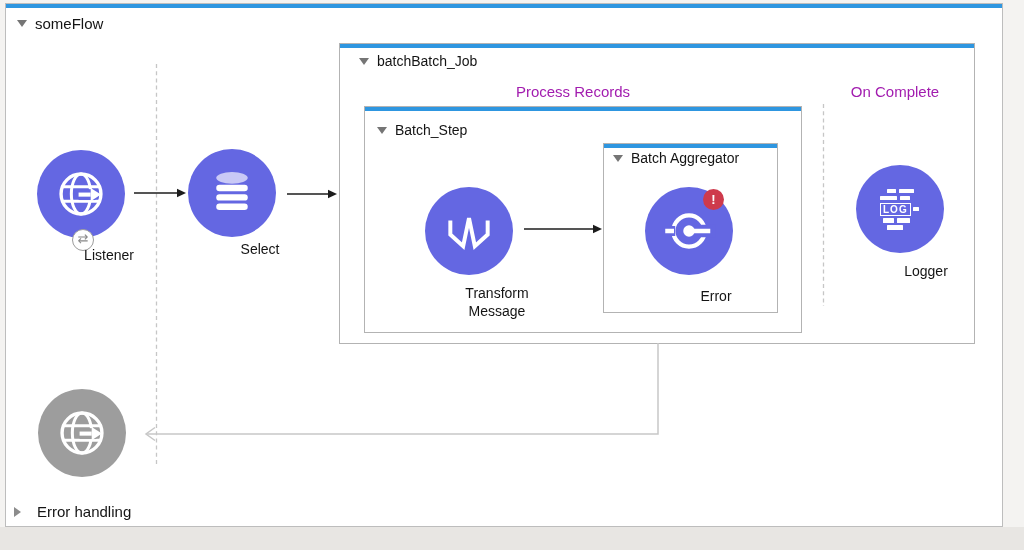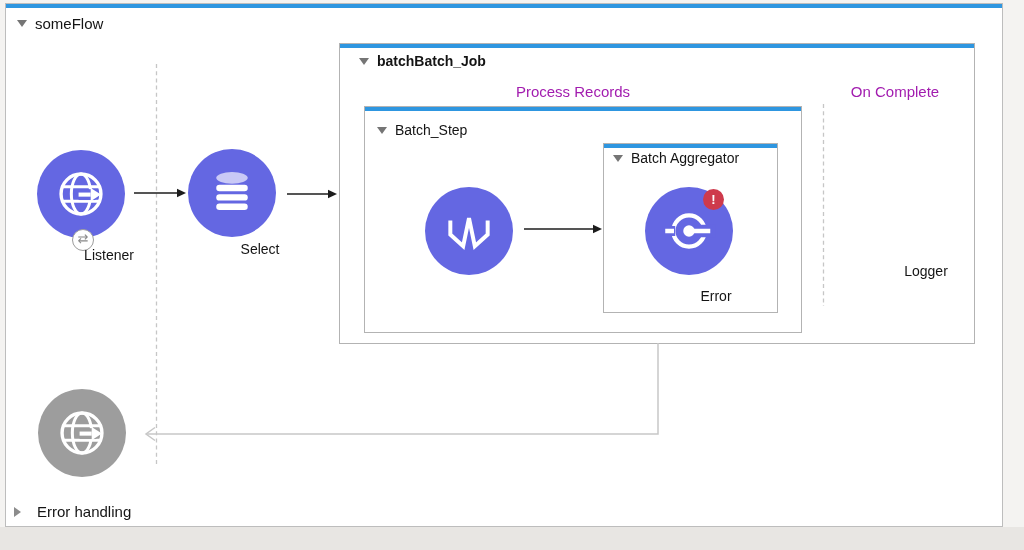--- a/index.html
+++ b/index.html
@@ -60,21 +60,21 @@
     <div class="topbar"></div>
   </div>
 
   <div class="hdr big" style="left:17px;top:15px;">
     <span class="tri-down"></span>
     <span>someFlow</span>
   </div>
 
   <div class="scope" style="left:339px;top:43px;width:634px;height:299px;">
     <div class="topbar"></div>
-    <div class="hdr" style="left:19px;top:9px;font-weight:bold;">
+    <div class="hdr" style="left:19px;top:9px;">
       <span class="tri-down"></span>
       <span>batchBatch_Job</span>
     </div>
   </div>
 
   <div class="section-label" style="left:573px;top:83px;">Process Records</div>
   <div class="section-label" style="left:895px;top:83px;">On Complete</div>
 
   <div class="scope" style="left:364px;top:106px;width:436px;height:225px;">
     <div class="topbar"></div>
@@ -116,36 +116,63 @@
       <rect x="-13.5" y="9" width="27" height="5.5" rx="2.75" fill="#fff"></rect>
     </svg>
   </div>
   <div class="node-label" style="left:232px;top:240px;">Select</div>
 
   <div class="node-circle" style="left:425px;top:187px;color:var(--purple);">
     <svg width="56" height="56" viewBox="-24 -24 48 48">
       <path d="M-16,-9 L-16,3 L-5,13 L0,-11 L5,13 L16,3 L16,-9" fill="none" stroke="#fff" stroke-width="3.4" stroke-linejoin="miter"></path>
     </svg>
   </div>
+  <div class="node-label" style="left:469px;top:284px;">
+    <div>Transform</div>
+    <div>Message</div>
+  </div>
 
   <div class="node-circle" style="left:645px;top:187px;color:var(--purple);">
     <svg width="60" height="60" viewBox="-24 -24 48 48">
       <circle r="12.5" fill="none" stroke="#fff" stroke-width="3.4"></circle>
       <line x1="8" y1="0" x2="21" y2="0" stroke="currentColor" stroke-width="10"></line>
       <line x1="-21" y1="0" x2="-11" y2="0" stroke="currentColor" stroke-width="8"></line>
       <rect x="-2" y="-1.8" width="19" height="3.6" fill="#fff"></rect>
       <rect x="-19" y="-1.8" width="7" height="3.6" fill="#fff"></rect>
       <circle r="4.6" fill="#fff"></circle>
     </svg>
   </div>
   <div class="badge-error" style="left:703px;top:189px;">
     <span>!</span>
   </div>
   <div class="node-label" style="left:688px;top:287px;">Error</div>
 
+  <div class="node-circle" style="left:856px;top:165px;color:var(--purple);">
+    <div class="log-icon">
+      <div class="log-row" style="margin-left:10px;">
+          <i style="width:9px;"></i>
+          <i style="width:15px;"></i>
+        </div>
+      <div class="log-row" style="margin-left:3px;">
+          <i style="width:17px;"></i>
+          <i style="width:10px;"></i>
+        </div>
+      <div class="log-row" style="margin-left:3px;">
+        <span class="log-box">LOG</span>
+        <i style="width:6px;"></i>
+      </div>
+      <div class="log-row" style="margin-left:6px;">
+          <i style="width:11px;"></i>
+          <i style="width:13px;"></i>
+        </div>
+      <div class="log-row" style="margin-left:10px;">
+          <i style="width:16px;"></i>
+        </div>
+    </div>
+  </div>
   <div class="node-label" style="left:898px;top:262px;">Logger</div>
 
   <div class="node-circle" style="left:38px;top:389px;color:var(--gray-node);">
     <svg width="58" height="58" viewBox="-24 -24 48 48">
       <circle r="16.5" fill="none" stroke="#fff" stroke-width="2.8"></circle>
       <ellipse rx="8" ry="16.5" fill="none" stroke="#fff" stroke-width="2.5"></ellipse>
       <line x1="-16" y1="-6" x2="16" y2="-6" stroke="#fff" stroke-width="2.5"></line>
       <line x1="-16" y1="6" x2="16" y2="6" stroke="#fff" stroke-width="2.5"></line>
       <line x1="-2" y1="0.5" x2="12" y2="0.5" stroke="currentColor" stroke-width="9"></line>
       <line x1="-2" y1="0.5" x2="8" y2="0.5" stroke="#fff" stroke-width="3.4"></line>

